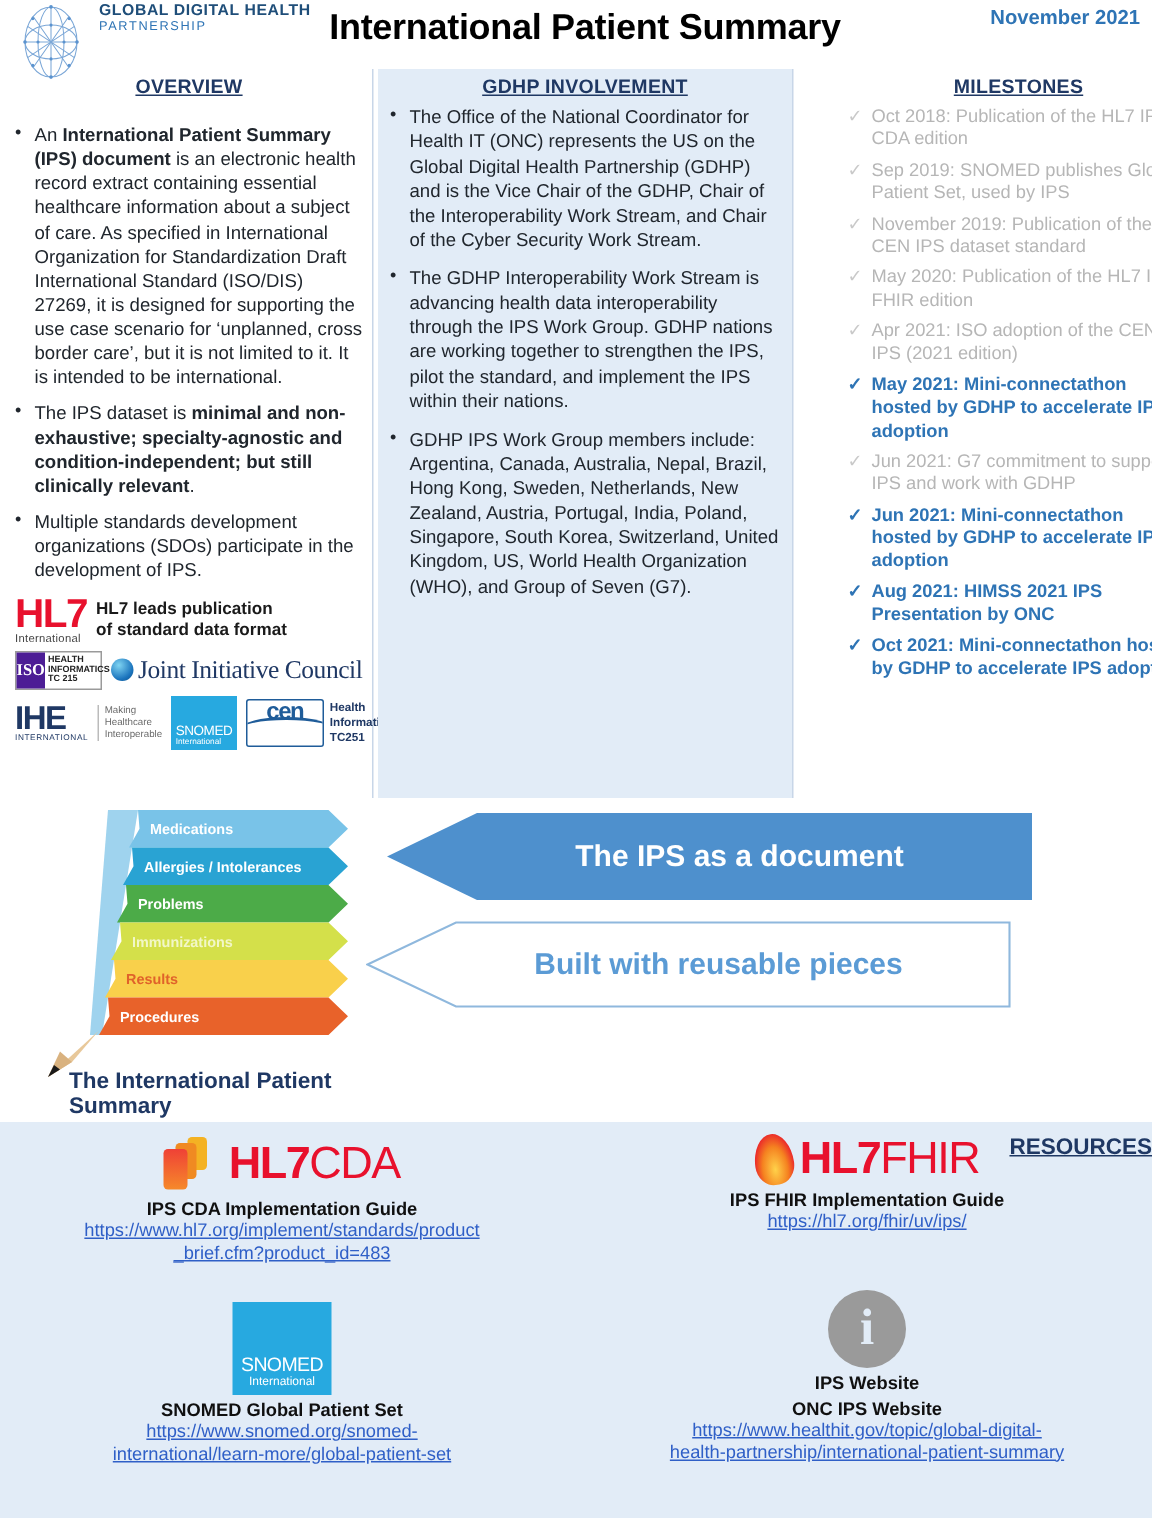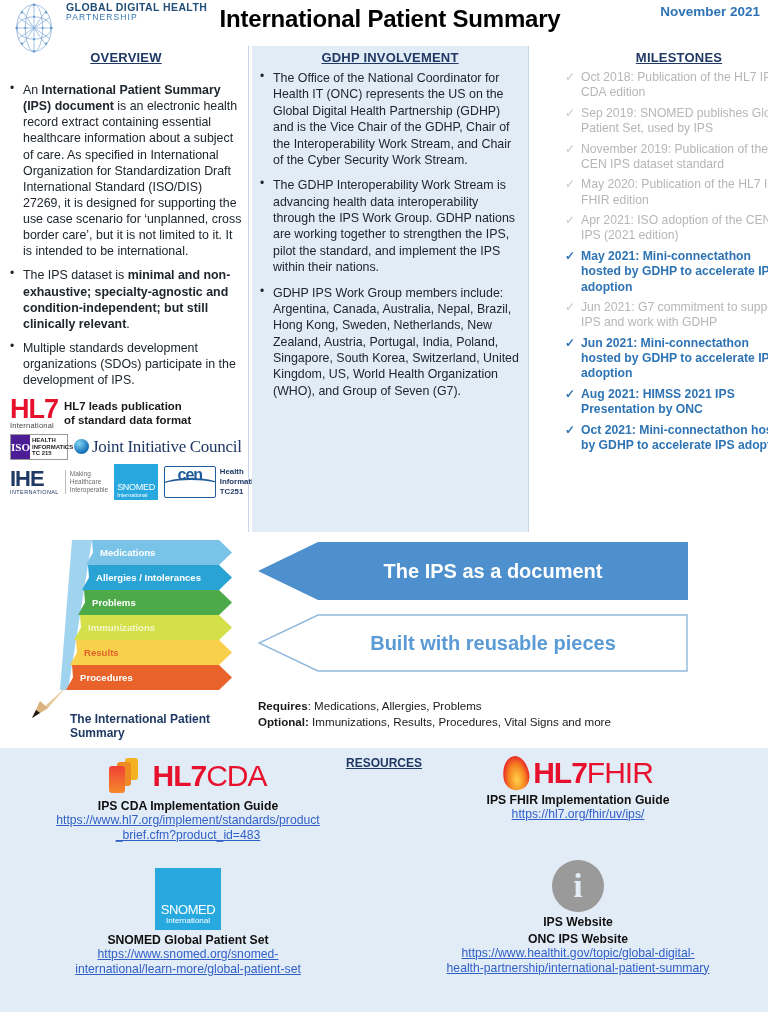--- a/index.html
+++ b/index.html
@@ -92,38 +92,38 @@
   .cen-mark:after{content:"";position:absolute;left:-6px;bottom:1px;width:64px;height:16px;
                   border-top:2px solid #1f5c99;border-radius:50%;}
   .cen-txt{font-size:7.8px;font-weight:bold;color:#1f3864;line-height:1.25;}
 
   
   .vline{position:absolute;width:1px;background:#c8d6e8;}
 
   
   .middle{position:absolute;left:0;top:530px;width:768px;height:216px;}
   .pencil{position:absolute;left:14px;top:2px;width:228px;height:200px;}
-  .pencil-caption{position:absolute;left:56px;top:180px;font-size:12px;font-weight:bold;color:#1f3864;}
+  .pencil-caption{position:absolute;left:32px;top:180px;font-size:15px;font-weight:bold;color:#1f3864;}
 
   .arrow-blue{position:absolute;left:258px;top:12px;width:430px;height:58px;
     background:#4e90cd;
     clip-path:polygon(60px 0, 430px 0, 430px 58px, 60px 58px, 60px 58px, 0 29px, 60px 0);
     display:flex;align-items:center;justify-content:center;}
   .arrow-blue span{font-size:20px;font-weight:bold;color:#fff;padding-left:40px;}
-  .arrow-white{position:absolute;left:258px;top:84px;width:430px;height:58px;}
+  .arrow-white{position:absolute;left:244px;top:84px;width:430px;height:58px;}
   .arrow-white span{position:absolute;left:0;top:0;width:430px;height:58px;
     display:flex;align-items:center;justify-content:center;
     font-size:20px;font-weight:bold;color:#5b9bd5;padding-left:40px;box-sizing:border-box;}
   .req{position:absolute;left:258px;top:168px;font-size:11.6px;line-height:1.42;color:#1a1a1a;}
   .req b{font-weight:bold;}
 
   
   .resources{position:absolute;left:0;top:748px;width:768px;height:264px;background:#e2ecf7;}
-  .res-head{position:absolute;left:0;top:8px;width:768px;text-align:center;
-            font-size:12px;font-weight:bold;color:#1f3864;text-decoration:underline;}
+  .res-head{position:absolute;left:0;top:8px;width:768px;text-align:right;
+            font-size:15px;font-weight:bold;color:#1f3864;text-decoration:underline;}
   .res-cell{position:absolute;text-align:center;}
   .res-title{font-size:12.2px;font-weight:bold;color:#101010;margin-top:3px;}
   .res-link{font-size:12.2px;color:#2f5fc7;text-decoration:underline;line-height:1.2;display:block;}
 
   .hl7cda{display:flex;align-items:center;justify-content:center;gap:3px;}
   .cda-cards{position:relative;width:40px;height:40px;}
   .cda-cards i{position:absolute;display:block;border-radius:3px;}
   .cda-c1{left:16px;top:2px;width:13px;height:22px;background:#f4b223;}
   .cda-c2{left:8px;top:6px;width:14px;height:24px;background:#f08a22;}
   .cda-c3{left:0px;top:10px;width:16px;height:27px;
@@ -311,28 +311,20 @@
       <span>The IPS as a document</span>
     </div>
 
     <div class="arrow-white">
       <svg viewBox="0 0 430 58" width="430" height="58">
         <polygon points="60,1 429,1 429,57 60,57 60,57 1,29 60,1" fill="#ffffff" stroke="#8fb8dd" stroke-width="1.4"></polygon>
       </svg>
       <span>Built with reusable pieces</span>
     </div>
 
-    <div class="req">
-      <div>
-        <b>Requires</b><span>: Medications, Allergies, Problems</span>
-      </div>
-      <div>
-        <b>Optional:</b><span> Immunizations, Results, Procedures, Vital Signs and more</span>
-      </div>
-    </div>
   </div>
 
   <div class="resources">
     <div class="res-head">RESOURCES</div>
 
     <div class="res-cell" style="left:8px;top:8px;width:360px;">
       <div class="hl7cda">
         <div class="cda-cards">
           <i class="cda-c1"></i>
             <i class="cda-c2"></i>

